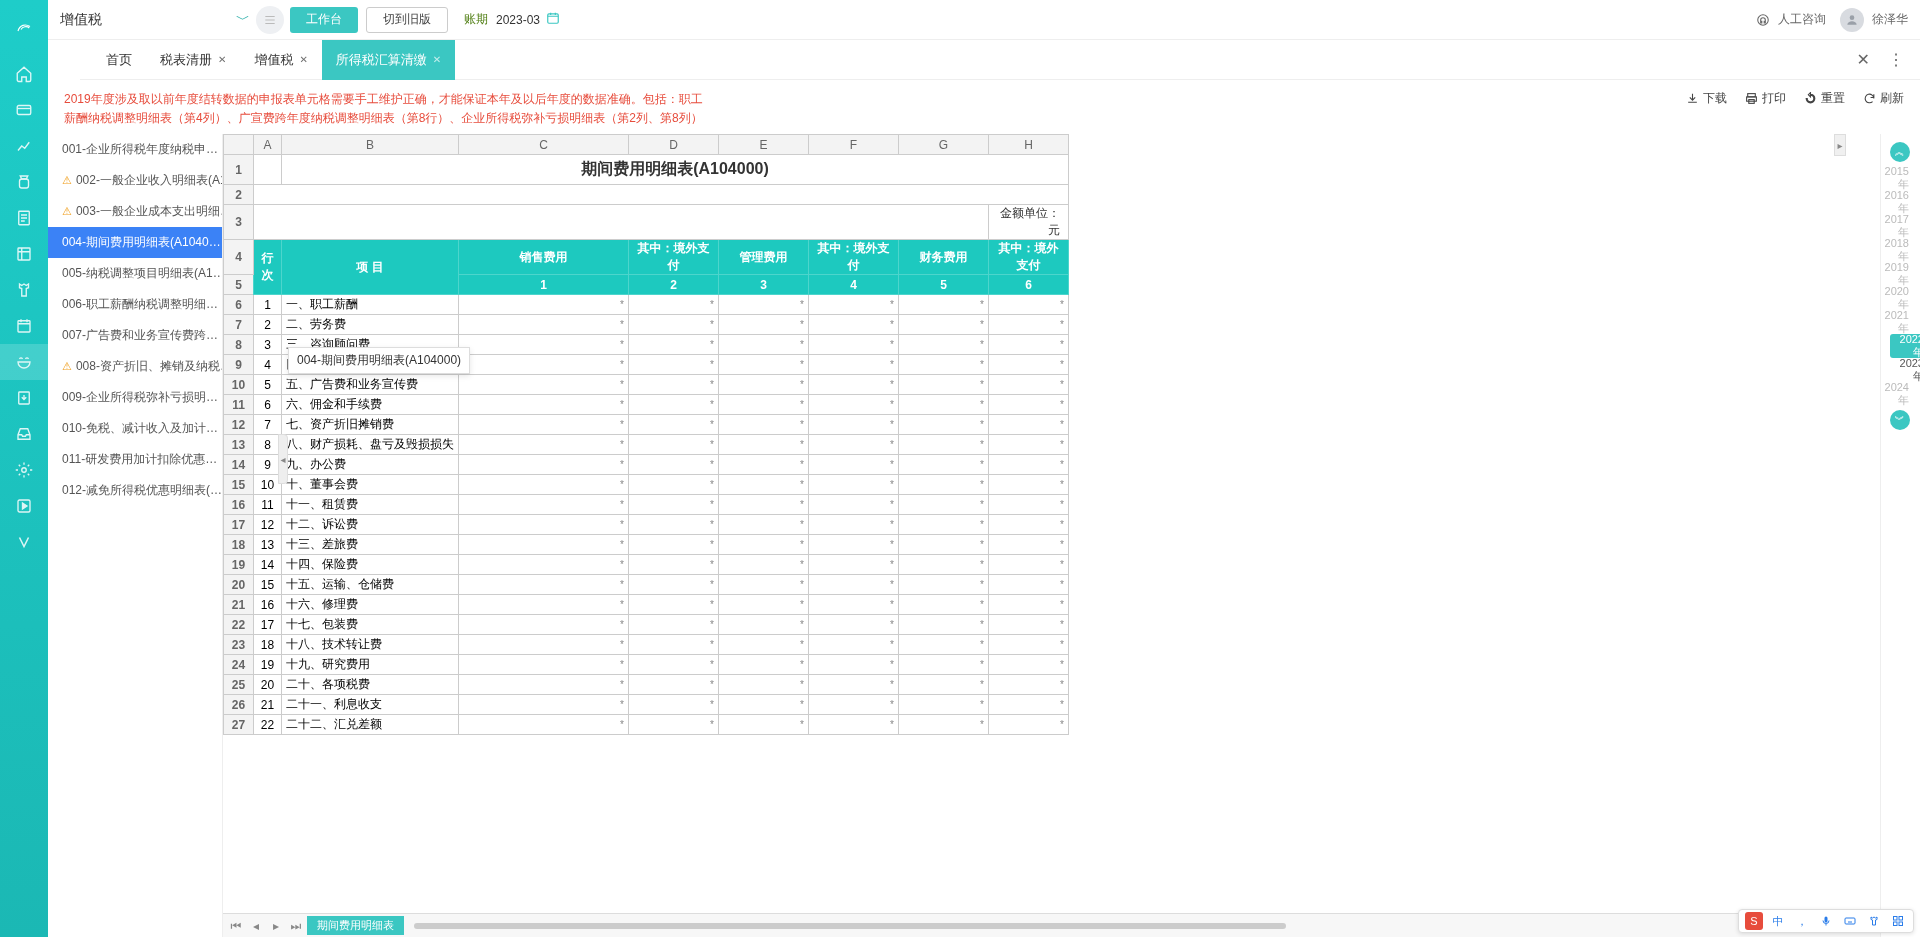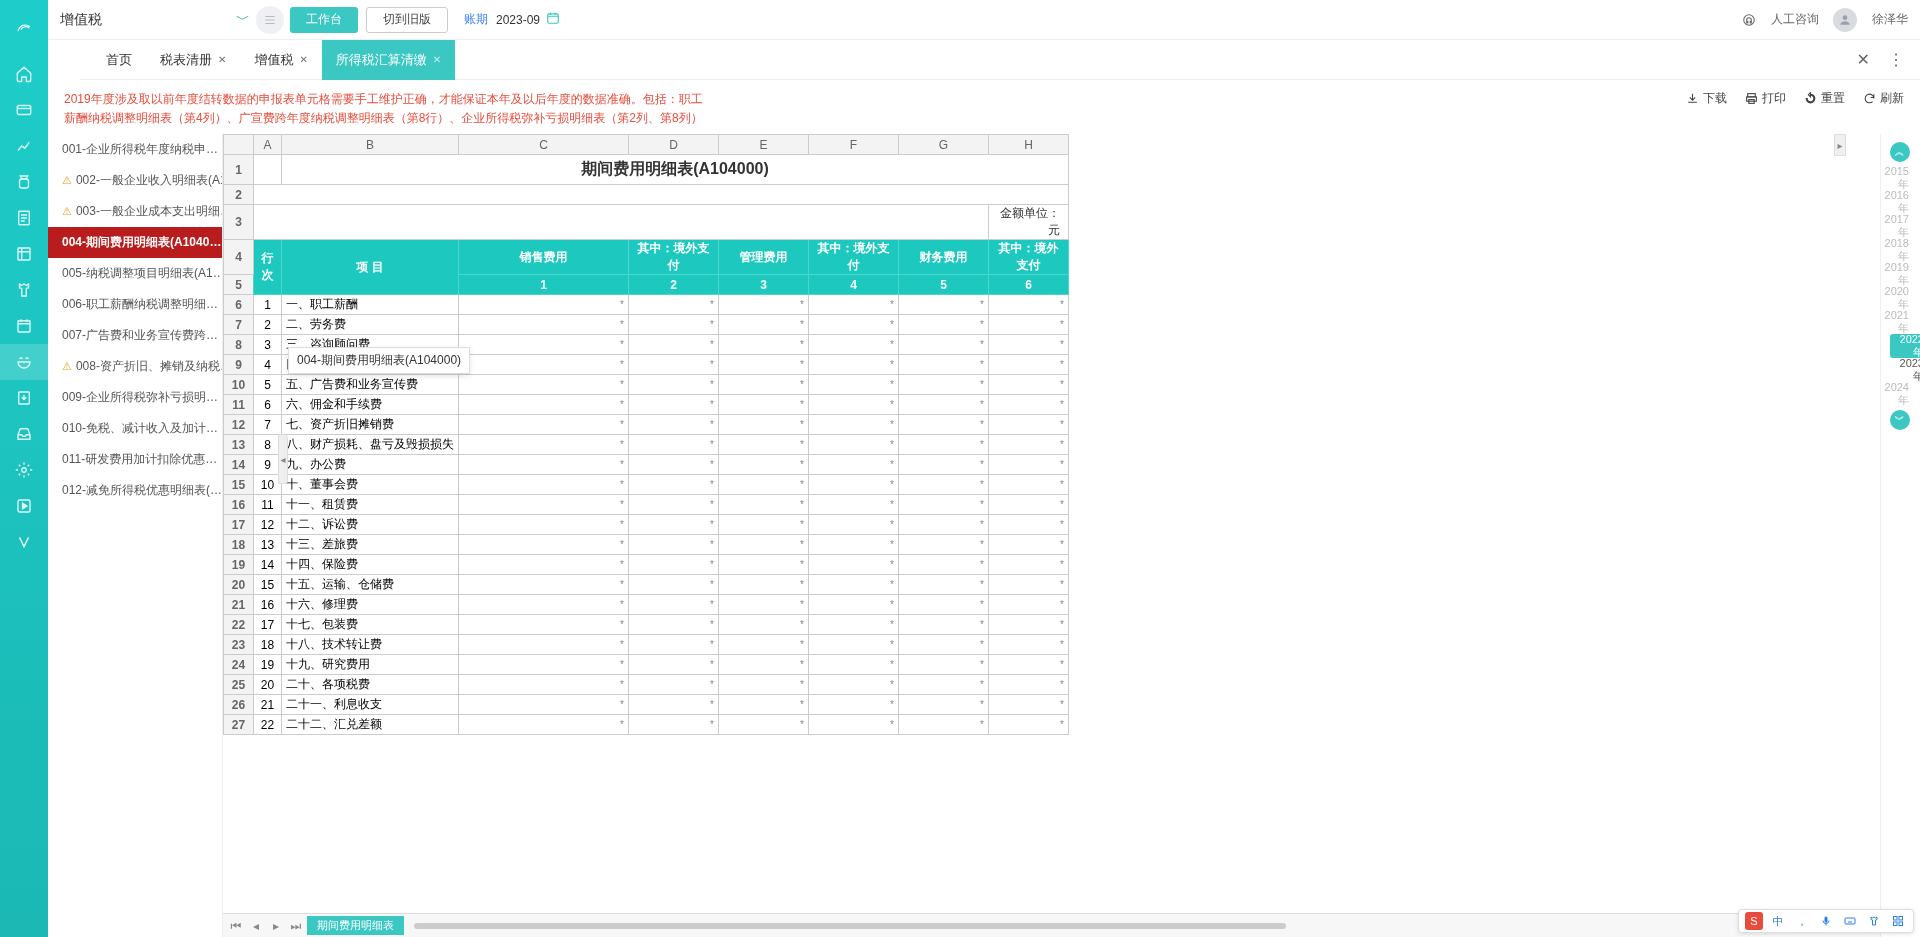--- a/index.html
+++ b/index.html
@@ -17,26 +17,26 @@
 .main { flex: 1; display: flex; flex-direction: column; background: #fff; }
 
 
 .topbar { height: 40px; display: flex; align-items: center; padding: 0 12px; border-bottom: 1px solid #eee; background: #fff; }
 .combo { display: flex; align-items: center; min-width: 190px; color: #333; font-size: 14px; cursor: pointer; }
 .combo .chev { margin-left: auto; color: #3db5b0; }
 .round-btn { width: 28px; height: 28px; border-radius: 50%; background: #eef0f3; display: flex; align-items: center; justify-content: center; margin: 0 6px; color: #bbb; cursor: pointer; }
 .pill-btn { height: 26px; padding: 0 16px; border-radius: 3px; display: flex; align-items: center; font-size: 12px; cursor: pointer; }
 .pill-primary { background: #3bc7c2; color: #fff; }
 .pill-outline { border: 1px solid #ccc; color: #444; background: #fff; margin-left: 8px; font-family: Liberation Mono, monospace; }
-.period-label { margin-left: 16px; color: #3b82f6; }
+.period-label { margin-left: 16px; color: #4d7c0f; }
 .period-val { margin-left: 8px; color: #333; }
 .cal-icon { margin-left: 6px; color: #3bc7c2; cursor: pointer; }
 .spacer { flex: 1; }
 .top-right { display: flex; align-items: center; gap: 14px; color: #666; }
-.top-right .item { display: flex; align-items: center; gap: 15px; cursor: pointer; }
+.top-right .item { display: flex; align-items: center; gap: 8px; cursor: pointer; }
 .avatar { width: 24px; height: 24px; border-radius: 50%; background: #d8dbe0; display: flex; align-items: center; justify-content: center; }
 
 
 .tabs { height: 40px; display: flex; align-items: center; padding: 0 12px; border-bottom: 1px solid #eee; background: #fff; margin-left: 32px; }
 .tab { height: 40px; display: flex; align-items: center; padding: 0 14px; color: #333; font-size: 13px; cursor: pointer; gap: 6px; }
 .tab.active { background: #3bc7c2; color: #fff; }
 .tab .close { font-size: 10px; opacity: 0.7; }
 .tabs .tab-close-global { margin-left: auto; display: flex; gap: 10px; color: #666; }
 .tabs .tab-close-global span { cursor: pointer; font-size: 16px; padding: 0 4px; }
 
@@ -45,21 +45,21 @@
 .warnrow .warning { color: #e74c3c; font-size: 12px; line-height: 1.6; max-width: 640px; }
 .warnrow .actions { margin-left: auto; display: flex; gap: 18px; color: #444; }
 .warnrow .actions .act { display: flex; align-items: center; gap: 4px; cursor: pointer; font-size: 12px; }
 
 
 .body { flex: 1; display: flex; overflow: hidden; position: relative; }
 
 
 .doclist { width: 175px; background: #fff; overflow-y: auto; border-right: 1px solid #eee; position: relative; }
 .doclist .docitem { padding: 7px 10px 7px 14px; font-size: 12px; color: #555; cursor: pointer; white-space: nowrap; overflow: hidden; text-overflow: ellipsis; display: flex; align-items: center; gap: 4px; }
-.doclist .docitem.active { background: #b91c1c; color: #fff; font-weight: bold; }
+.doclist .docitem.active { background: #3b82f6; color: #fff; }
 .doclist .docitem .warn-dot { color: #f0a020; font-size: 11px; }
 .collapse-handle { position: absolute; left: 230px; top: 300px; width: 10px; height: 50px; background: #eee; border: 1px solid #ddd; border-radius: 0 4px 4px 0; display: flex; align-items: center; justify-content: center; cursor: pointer; color: #888; font-size: 10px; z-index: 5; }
 
 
 .tooltip { position: absolute; left: 240px; top: 213px; background: #fff; border: 1px solid #ddd; box-shadow: 0 2px 6px rgba(0,0,0,0.1); padding: 4px 8px; font-size: 12px; color: #333; z-index: 20; white-space: nowrap; }
 
 
 .sheet-wrap { flex: 1; display: flex; flex-direction: column; background: #fff; position: relative; }
 .sheet-scroll { flex: 1; overflow: auto; }
 .sheet { border-collapse: collapse; font-size: 12px; }
@@ -198,21 +198,21 @@
         <span class="chev">﹀</span>
       </div>
       <div class="round-btn">
         <svg width="14" height="14" viewBox="0 0 24 24" fill="none" stroke="currentColor" stroke-width="2">
             <path d="M4 6h16M4 12h16M4 18h16"></path>
           </svg>
       </div>
       <div class="pill-btn pill-primary">工作台</div>
       <div class="pill-btn pill-outline">切到旧版</div>
       <span class="period-label">账期</span>
-      <span class="period-val">2023-09</span>
+      <span class="period-val">2023-03</span>
       <span class="cal-icon">
         <svg width="14" height="14" viewBox="0 0 24 24" fill="none" stroke="currentColor" stroke-width="2">
             <rect x="3" y="5" width="18" height="16" rx="2"></rect>
             <path d="M3 9h18M8 3v4M16 3v4"></path>
           </svg>
       </span>
       <div class="spacer"></div>
       <div class="top-right">
         <div class="item">
           <svg width="14" height="14" viewBox="0 0 24 24" fill="none" stroke="currentColor" stroke-width="1.8">

